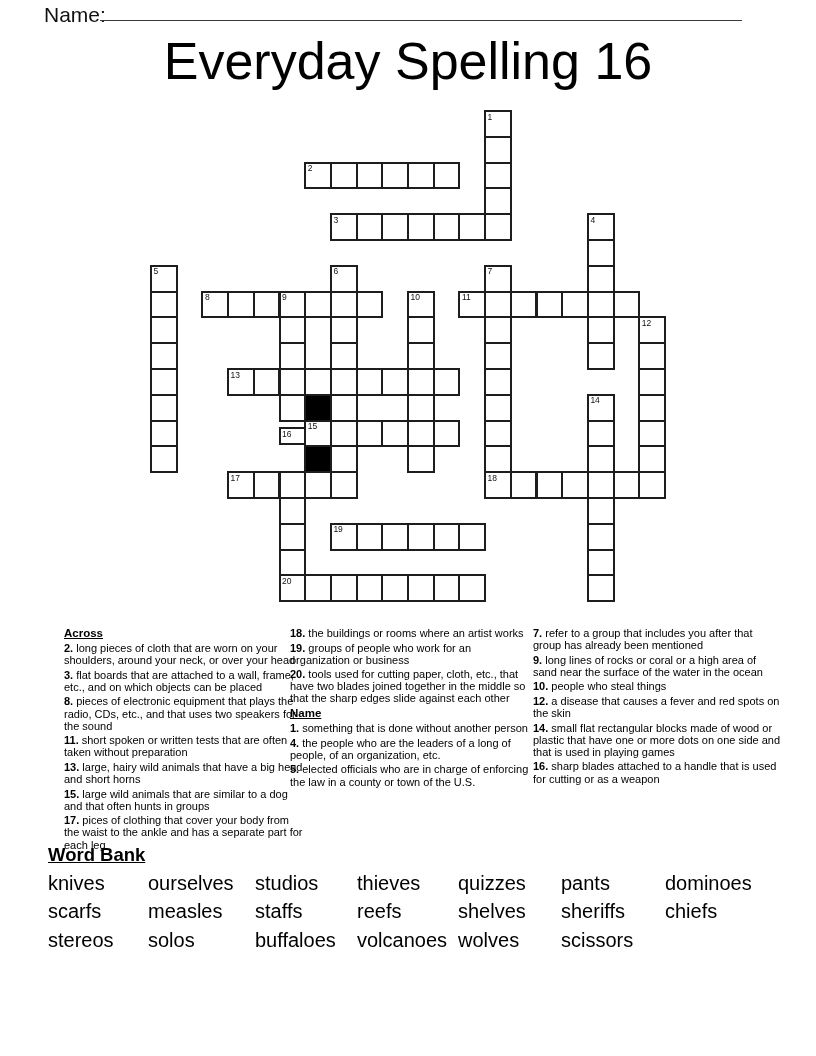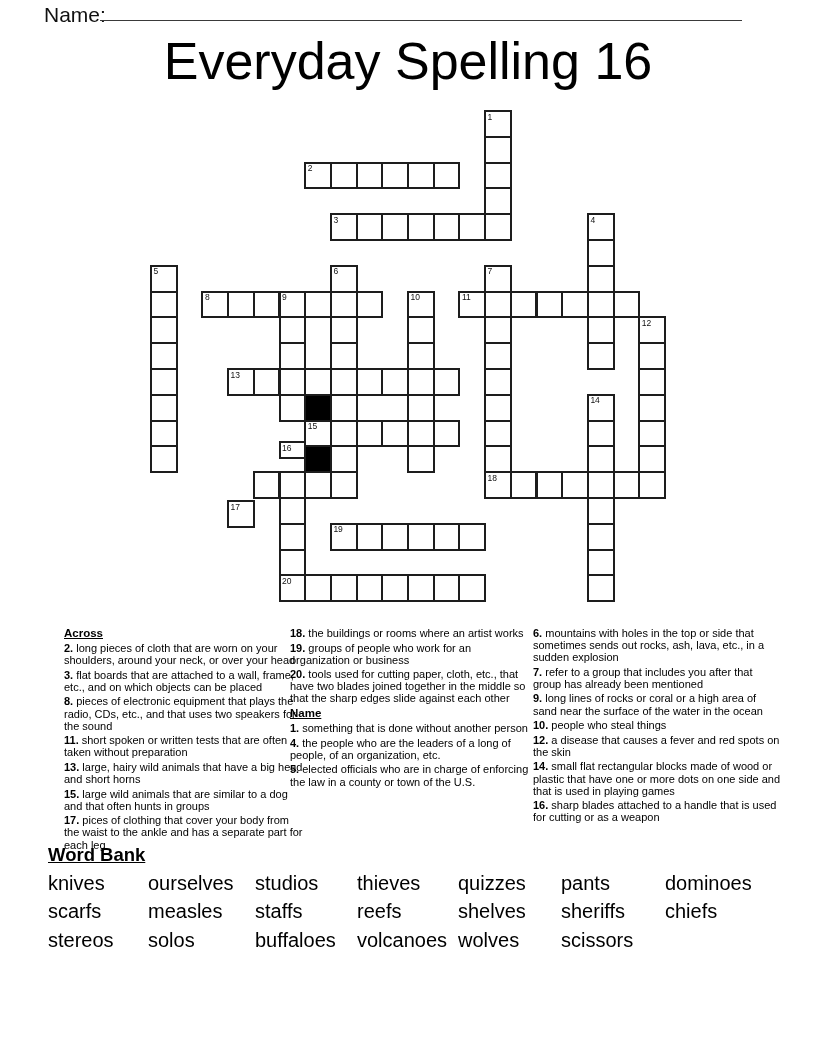--- a/index.html
+++ b/index.html
@@ -203,31 +203,31 @@
       <div class="cell" style="left: 586.9px; top: 497px; width: 27.7px; height: 27.8px;"></div>
       <div class="cell" style="left: 586.9px; top: 522.8px; width: 27.7px; height: 27.8px;"></div>
       <div class="cell" style="left: 586.9px; top: 548.6px; width: 27.7px; height: 27.8px;"></div>
       <div class="cell" style="left: 586.9px; top: 574.4px; width: 27.7px; height: 27.8px;"></div>
       <div class="cell" style="left: 304.2px; top: 419.6px; width: 27.7px; height: 27.8px;">
         <span class="num">15</span>
       </div>
       <div class="cell" style="left: 355.6px; top: 419.6px; width: 27.7px; height: 27.8px;"></div>
       <div class="cell" style="left: 381.3px; top: 419.6px; width: 27.7px; height: 27.8px;"></div>
       <div class="cell" style="left: 432.7px; top: 419.6px; width: 27.7px; height: 27.8px;"></div>
-      <div class="cell" style="left: 278.5px; top: 441px; width: 27.7px; height: 18px; text-decoration: underline;">
+      <div class="cell" style="left: 278.5px; top: 427px; width: 27.7px; height: 18px; text-decoration: underline;">
         <span class="num">16</span>
       </div>
       <div class="cell" style="left: 278.5px; top: 471.2px; width: 27.7px; height: 27.8px;"></div>
       <div class="cell" style="left: 278.5px; top: 497px; width: 27.7px; height: 27.8px;"></div>
       <div class="cell" style="left: 278.5px; top: 522.8px; width: 27.7px; height: 27.8px;"></div>
       <div class="cell" style="left: 278.5px; top: 548.6px; width: 27.7px; height: 27.8px;"></div>
       <div class="cell" style="left: 278.5px; top: 574.4px; width: 27.7px; height: 27.8px;">
         <span class="num">20</span>
       </div>
-      <div class="cell" style="left: 227.1px; top: 471.2px; width: 27.7px; height: 27.8px; margin-top: 29px;">
+      <div class="cell" style="left: 227.1px; top: 471.2px; width: 27.7px; height: 27.8px;">
         <span class="num">17</span>
       </div>
       <div class="cell" style="left: 252.8px; top: 471.2px; width: 27.7px; height: 27.8px;"></div>
       <div class="cell" style="left: 304.2px; top: 471.2px; width: 27.7px; height: 27.8px;"></div>
       <div class="cell" style="left: 509.8px; top: 471.2px; width: 27.7px; height: 27.8px;"></div>
       <div class="cell" style="left: 535.5px; top: 471.2px; width: 27.7px; height: 27.8px;"></div>
       <div class="cell" style="left: 561.2px; top: 471.2px; width: 27.7px; height: 27.8px;"></div>
       <div class="cell" style="left: 612.6px; top: 471.2px; width: 27.7px; height: 27.8px;"></div>
       <div class="cell" style="left: 329.9px; top: 522.8px; width: 27.7px; height: 27.8px;">
         <span class="num">19</span>
@@ -261,21 +261,20 @@
   <div class="clues-col" id="clues-col-1" style="left:290px; width:240px;">
       <div class="clue"><span class="cnum">18. </span><span>the buildings or rooms where an artist works</span></div>
       <div class="clue"><span class="cnum">19. </span><span>groups of people who work for an organization or business</span></div>
       <div class="clue"><span class="cnum">20. </span><span>tools used for cutting paper, cloth, etc., that have two blades joined together in the middle so that the sharp edges slide against each other</span></div>
       <div class="clues-header">Name</div>
       <div class="clue"><span class="cnum">1. </span><span>something that is done without another person</span></div>
       <div class="clue"><span class="cnum">4. </span><span>the people who are the leaders of a long of people, of an organization, etc.</span></div>
       <div class="clue"><span class="cnum">5. </span><span>elected officials who are in charge of enforcing the law in a county or town of the U.S.</span></div>
     </div>
   <div class="clues-col" id="clues-col-2" style="left:533px; width:250px;">
-      <div class="clue"><span class="cnum">6. </span><span>mountains with holes in the top or side that sometimes sends out rocks, ash, lava, etc., in a sudden explosion</span></div>
       <div class="clue"><span class="cnum">7. </span><span>refer to a group that includes you after that group has already been mentioned</span></div>
       <div class="clue"><span class="cnum">9. </span><span>long lines of rocks or coral or a high area of sand near the surface of the water in the ocean</span></div>
       <div class="clue"><span class="cnum">10. </span><span>people who steal things</span></div>
       <div class="clue"><span class="cnum">12. </span><span>a disease that causes a fever and red spots on the skin</span></div>
       <div class="clue"><span class="cnum">14. </span><span>small flat rectangular blocks made of wood or plastic that have one or more dots on one side and that is used in playing games</span></div>
       <div class="clue"><span class="cnum">16. </span><span>sharp blades attached to a handle that is used for cutting or as a weapon</span></div>
     </div>
 
   <div class="wordbank-title">Word Bank</div>
   <div id="wordbank">

